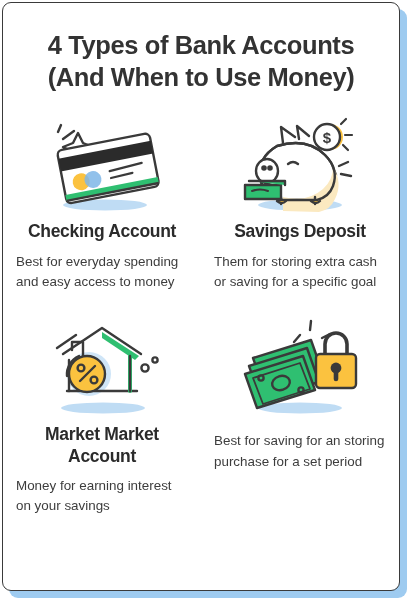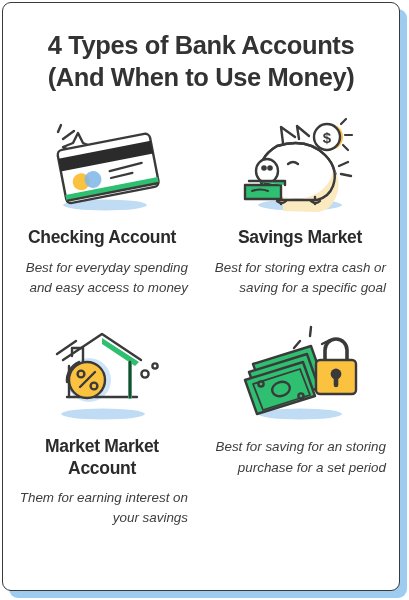--- a/index.html
+++ b/index.html
@@ -63,30 +63,29 @@
     justify-content: center;
   }
   .icon-box svg { display: block; }
   .item-heading {
     color: #2b2b2b;
     font-size: 17.5px;
     font-weight: bold;
     line-height: 1.22;
     text-align: center;
     letter-spacing: -0.3px;
-    margin-top: 8px;
+    margin-top: 2px;
   }
   .item-desc {
     color: #3d3d3d;
     font-size: 13.4px;
     line-height: 1.52;
-    text-align: right;
+    text-align: left;
     margin-top: 9px;
     max-width: 172px;
-    font-style: italic;
   }
   .row-gap { height: 22px; grid-column: 1 / -1; }
 </style>
 </head>
 <body>
 
 <div id="infographic-root">
 
   <div class="accent-strip"></div>
 
@@ -153,22 +152,22 @@
             <g>
               <circle cx="105" cy="24" r="13" fill="#fbc23f"></circle>
               <circle cx="102" cy="24" r="13" fill="#ffffff" stroke="#3a3a3a" stroke-width="2.4"></circle>
               <text x="102" y="30" font-family="'Liberation Sans', sans-serif" font-size="15" font-weight="bold" fill="#3a3a3a" text-anchor="middle">$</text>
               <g stroke="#3a3a3a" stroke-width="2.2" stroke-linecap="round">
                 <path d="M116 11 l5 -5 M120 22 l7 0 M118 32 l5 5"></path>
               </g>
             </g>
           </svg>
         </div>
-        <div class="item-heading">Savings Market</div>
-        <div class="item-desc">Best for storing extra cash or saving for a specific goal</div>
+        <div class="item-heading">Savings Deposit</div>
+        <div class="item-desc">Them for storing extra cash or saving for a specific goal</div>
       </div>
 
       <div class="row-gap"></div>
 
       <div class="cell">
         <div class="icon-box">
           <svg width="150" height="104" viewBox="0 0 150 104">
             <ellipse cx="76" cy="92" rx="42" ry="5.5" fill="#bfdcf4"></ellipse>
             <circle cx="62" cy="58" r="22" fill="#cfe5f7"></circle>
             <g stroke="#3a3a3a" stroke-width="2.4" stroke-linecap="round" stroke-linejoin="round" fill="none">
@@ -188,21 +187,21 @@
             <g stroke="#3a3a3a" stroke-width="2.4" stroke-linecap="round" fill="none">
               <path d="M53 65 L68 50"></path>
               <circle cx="54" cy="52" r="3.4"></circle>
               <circle cx="67" cy="64" r="3.4"></circle>
               <circle cx="118" cy="52" r="3.6"></circle>
               <circle cx="128" cy="44" r="2.6"></circle>
             </g>
           </svg>
         </div>
         <div class="item-heading">Market Market Account</div>
-        <div class="item-desc">Them for earning interest on your savings</div>
+        <div class="item-desc">Money for earning interest on your savings</div>
       </div>
 
       <div class="cell">
         <div class="icon-box">
           <svg width="150" height="104" viewBox="0 0 150 104">
             <ellipse cx="75" cy="92" rx="42" ry="5.5" fill="#bfdcf4"></ellipse>
             <g stroke="#3a3a3a" stroke-width="2.4" stroke-linecap="round" stroke-linejoin="round">
               <path d="M28 42 L86 24 L98 58 L40 76 Z" fill="#2fbf71"></path>
               <path d="M24 50 L82 32 L94 66 L36 84 Z" fill="#2fbf71"></path>
               <path d="M20 58 L78 40 L90 74 L32 92 Z" fill="#2fbf71"></path>

